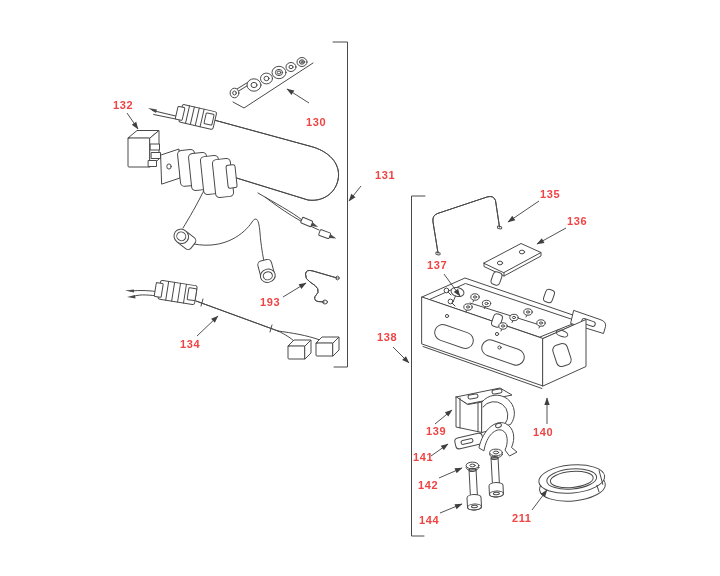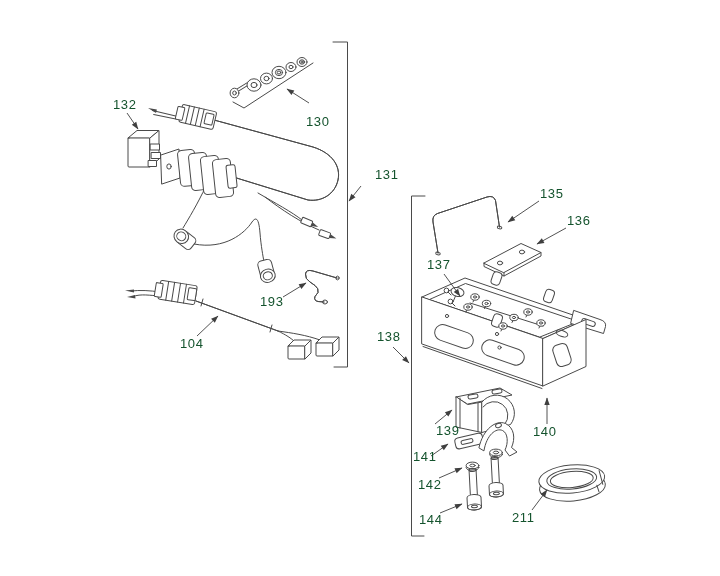--- a/index.html
+++ b/index.html
@@ -3,22 +3,22 @@
 <meta charset="utf-8">
 <style>
   html,body{margin:0;padding:0;background:#ffffff;}
   .stage{
     position:relative;width:720px;height:576px;background:#ffffff;
     font-family:"Liberation Sans", sans-serif;overflow:hidden;
   }
   .stage svg{position:absolute;left:0;top:0;}
   .callout{
     position:absolute;
-    font-size:13px;line-height:14px;letter-spacing:0.6px;
-    color:#14532d;font-weight:400;white-space:nowrap;
+    font-size:11px;line-height:14px;letter-spacing:0.6px;
+    color:#ef4444;font-weight:700;white-space:nowrap;
   }
   
   .art{stroke:#4a4a4a;stroke-width:1;fill:none;stroke-linecap:round;stroke-linejoin:round;}
   .solid{fill:#ffffff;}
   .dark{fill:#4a4a4a;stroke:none;}
 </style>
 </head>
 <body>
 
 <div class="stage">
@@ -324,25 +324,25 @@
     <line x1="439" y1="478" x2="462" y2="468" marker-end="url(#ah)"></line>
     <line x1="532" y1="510" x2="547" y2="490" marker-end="url(#ah)"></line>
     <line x1="440" y1="513" x2="462" y2="504" marker-end="url(#ah)"></line>
   </g>
 </svg>
 
 <div class="callout" style="left:306px;top:115px;">130</div>
 <div class="callout" style="left:351px;top:168px;margin-left:24px;">131</div>
 <div class="callout" style="left:113px;top:98px;">132</div>
 <div class="callout" style="left:260px;top:295px;">193</div>
-<div class="callout" style="left:180px;top:337px;">104</div>
+<div class="callout" style="left:180px;top:337px;">134</div>
 <div class="callout" style="left:540px;top:187px;">135</div>
 <div class="callout" style="left:567px;top:214px;text-align:center;">136</div>
 <div class="callout" style="left:427px;top:258px;">137</div>
 <div class="callout" style="left:377px;top:330px;">138</div>
-<div class="callout" style="left:436px;top:424px;">139</div>
+<div class="callout" style="left:426px;top:424px;">139</div>
 <div class="callout" style="left:533px;top:425px;">140</div>
 <div class="callout" style="left:413px;top:450px;">141</div>
 <div class="callout" style="left:418px;top:478px;">142</div>
 <div class="callout" style="left:512px;top:511px;">211</div>
 <div class="callout" style="left:419px;top:513px;">144</div>
 
 </div>
 
 </body></html>

